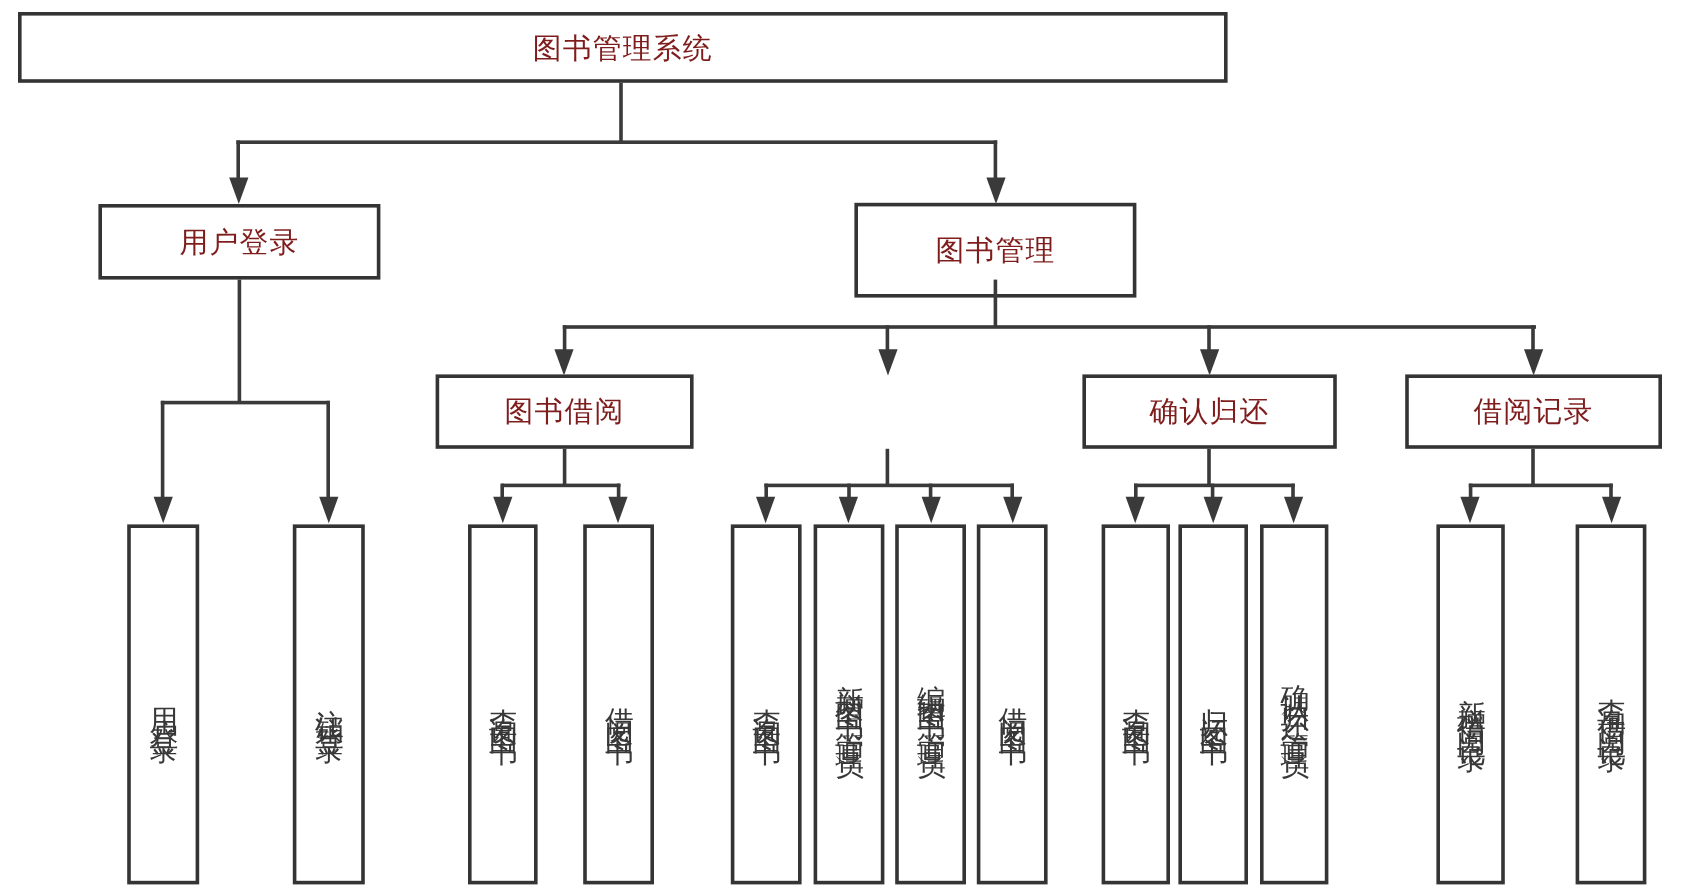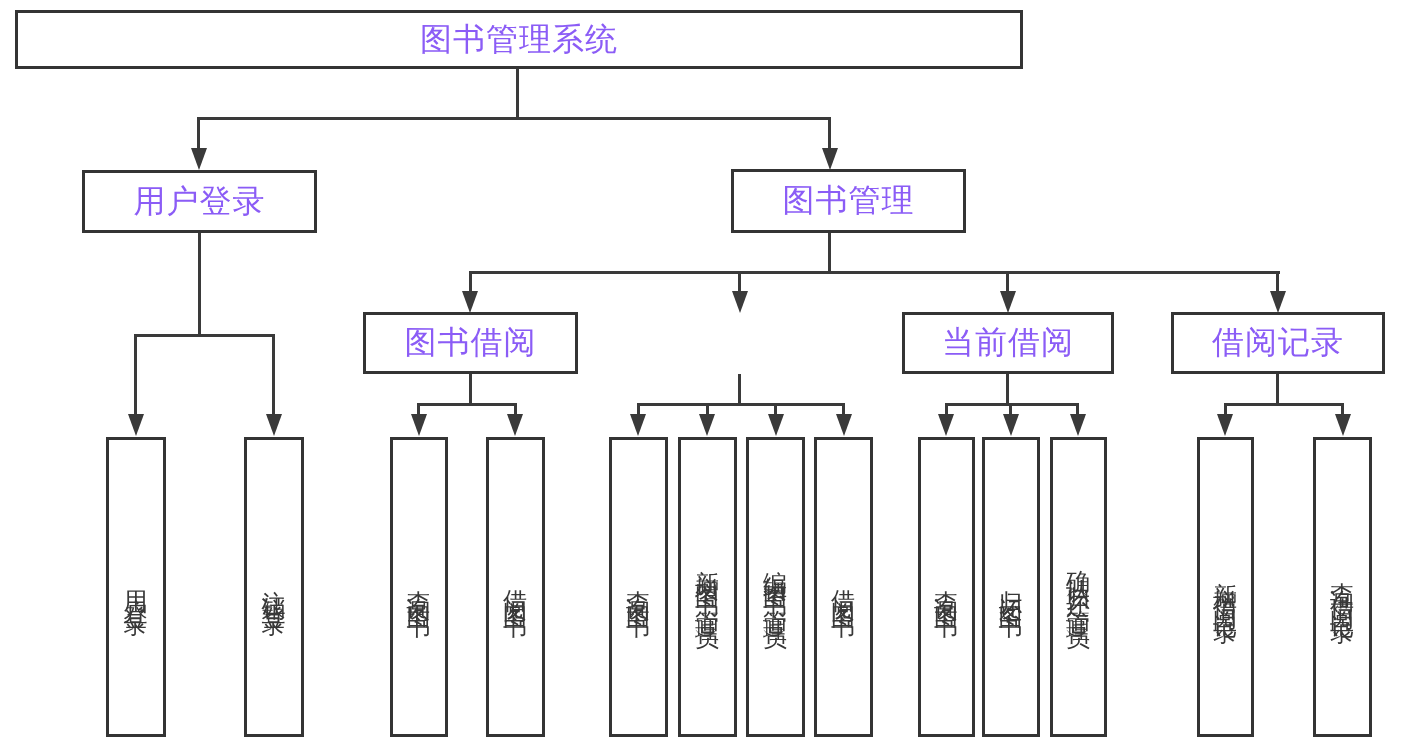--- a/index.html
+++ b/index.html
@@ -14,23 +14,23 @@
   .box {
     position: absolute;
     box-sizing: border-box;
     border: 3px solid #343434;
     background: #ffffff;
     display: flex;
     align-items: center;
     justify-content: center;
   }
   .hlbl {
-    font-size: 32px;
+    font-size: 24px;
     letter-spacing: 1px;
-    color: #8b5cf6;
+    color: #7f1d1d;
     white-space: nowrap;
   }
   .vlbl {
     writing-mode: vertical-rl;
     text-orientation: mixed;
     font-size: 24px;
     letter-spacing: 8px;
     line-height: 1.05;
     color: #383838;
   }
@@ -70,21 +70,21 @@
   <div class="line" style="left:516px;top:69px;width:3px;height:51px"></div>
   <div class="line" style="left:197px;top:117px;width:634px;height:3px"></div>
   <div class="line" style="left:197px;top:117px;width:3px;height:34px"></div>
   <div class="line" style="left:828px;top:117px;width:3px;height:34px"></div>
   <div class="arrow" style="left:191px;top:148px"></div>
   <div class="arrow" style="left:822px;top:148px"></div>
 
   <div class="box" style="left:82px;top:170px;width:235px;height:63px">
     <span class="hlbl">用户登录</span>
   </div>
-  <div class="box" style="left:731px;top:169px;width:235px;height:64px">
+  <div class="box" style="left:712px;top:169px;width:235px;height:79px">
     <span class="hlbl">图书管理</span>
   </div>
 
   <div class="line" style="left:198px;top:233px;width:3px;height:103px"></div>
   <div class="line" style="left:134px;top:334px;width:141px;height:3px"></div>
   <div class="line" style="left:134px;top:334px;width:3px;height:84px"></div>
   <div class="line" style="left:272px;top:334px;width:3px;height:84px"></div>
   <div class="arrow" style="left:128px;top:414px"></div>
   <div class="arrow" style="left:266px;top:414px"></div>
 
@@ -96,21 +96,21 @@
   <div class="line" style="left:1276px;top:271px;width:3px;height:22px"></div>
   <div class="arrow" style="left:462px;top:291px"></div>
   <div class="arrow" style="left:732px;top:291px"></div>
   <div class="arrow" style="left:1000px;top:291px"></div>
   <div class="arrow" style="left:1270px;top:291px"></div>
 
   <div class="box" style="left:363px;top:312px;width:215px;height:62px">
     <span class="hlbl">图书借阅</span>
   </div>
   <div class="box" style="left:902px;top:312px;width:212px;height:62px">
-    <span class="hlbl">当前借阅</span>
+    <span class="hlbl">确认归还</span>
   </div>
   <div class="box" style="left:1171px;top:312px;width:214px;height:62px">
     <span class="hlbl">借阅记录</span>
   </div>
 
   <div class="line" style="left:469px;top:374px;width:3px;height:31px"></div>
   <div class="line" style="left:418px;top:403px;width:99px;height:3px"></div>
   <div class="line" style="left:417px;top:403px;width:3px;height:14px"></div>
   <div class="line" style="left:514px;top:403px;width:3px;height:14px"></div>
   <div class="arrow" style="left:411px;top:414px"></div>

